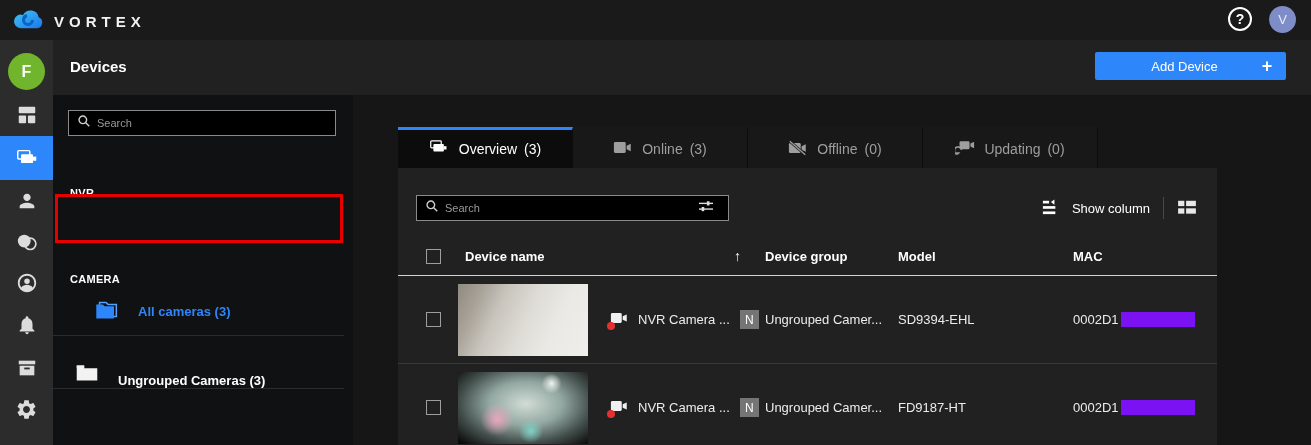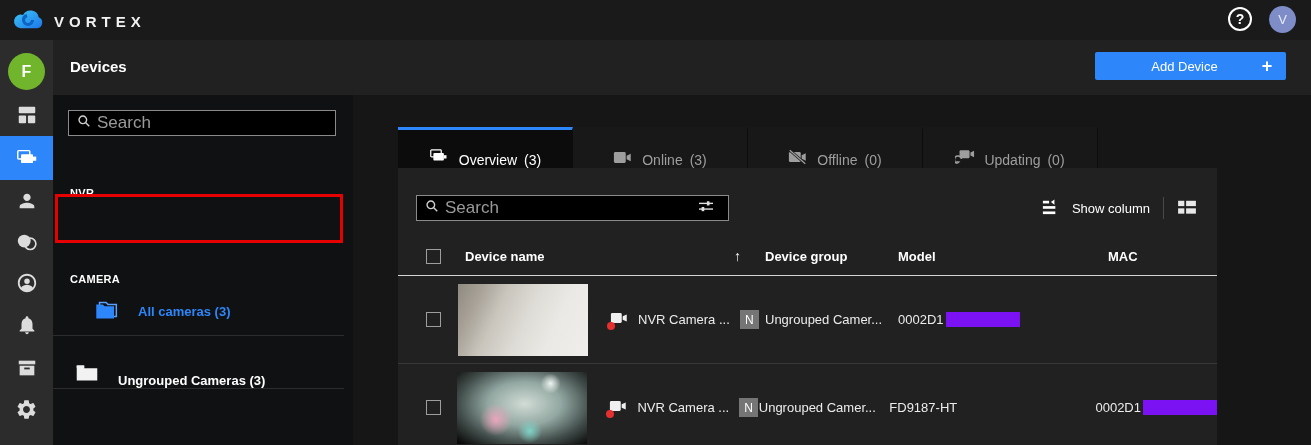--- a/index.html
+++ b/index.html
@@ -33,61 +33,61 @@
   #add-device { position:absolute; left:1042px; top:12px; width:191px; height:28px; background:#2e86fb;
                 border-radius:2px; display:flex; align-items:center; color:#fff; font-size:13px; }
   #add-device .lbl { flex:1; text-align:center; padding-left:26px; }
   #add-device .plus { width:38px; text-align:center; font-size:18px; font-weight:bold; }
 
   
   #left-panel { position:absolute; left:53px; top:95px; width:300px; height:350px; background:#101112; }
   .searchbox { display:flex; align-items:center; background:#000; border:1px solid #8a8a8a; height:26px; }
   .searchbox svg { margin:0 6px 0 8px; flex:none; }
   .searchbox input { flex:1; background:transparent; border:none; outline:none; color:#ddd;
-                     font-size:17px; font-family:"Liberation Sans",sans-serif; min-width:0; }
+                     font-size:11px; font-family:"Liberation Sans",sans-serif; min-width:0; }
   .searchbox input::placeholder { color:#9a9a9a; }
   #panel-search { position:absolute; left:15px; top:15px; width:268px; }
   .section-label { position:absolute; left:17px; color:#fff; font-size:11px; font-weight:bold;
                    letter-spacing:.3px; }
   #nvr-label { top:80px;margin-top:12px; }
   #camera-label { top:166px;margin-top:12px; }
   .panel-item { position:absolute; left:0; width:291px; height:47px; display:flex; align-items:center;
                 padding-left:20px; gap:17px; border-bottom:1px solid #2c2c2c; }
   .panel-item .pi-label { font-size:13px; font-weight:bold; color:#fff; }
   #item-nvr { top:100px; border-top:1px solid #2c2c2c; }
   #item-all-cams { top:193px; height:48px;padding-left:40px; }
   #item-all-cams .pi-label { color:#2e86fb; }
   #item-ungrouped { top:246px; height:48px;align-items:flex-end; }
   #red-annotation { position:absolute; left:2px; top:99px; width:288px; height:49px;
                     border:3px solid #e60000; pointer-events:none; z-index:6; }
 
   
   #main { position:absolute; left:353px; top:95px; width:958px; height:350px; background:#161616; }
   #tabbar { position:absolute; left:45px; top:32px; display:flex; height:41px; }
-  .tab { width:175px; display:flex; align-items:flex-end; justify-content:center; gap:9px;
+  .tab { width:175px; display:flex; align-items:center; justify-content:center; gap:9px;
          background:#181818; border-top:3px solid transparent; border-right:1px solid #0c0c0c;
          color:#9e9e9e; font-size:14px; }
   .tab.active { background:#0c0c0c; border-top:3px solid #2e86fb; color:#fff; }
   .tab .tcount { margin-left:-2px; }
 
   #content-panel { position:absolute; left:45px; top:73px; width:819px; height:277px;
                    background:#212121; overflow:hidden; }
   #main-search { position:absolute; left:18px; top:27px; width:313px; }
   #tune-icon { margin:0 8px 0 6px; }
   #column-tools { position:absolute; top:27px; right:20px; height:26px; display:flex;
                   align-items:center; gap:13px; color:#fff; font-size:13px; }
   #column-tools .vdiv { width:1px; height:22px; background:#4a4a4a; }
 
   
   .trow { position:absolute; left:0; width:819px; display:flex; align-items:center; }
   .cell-check { width:60px; padding-left:28px; }
   .checkbox { width:15px; height:15px; border:1.5px solid #9e9e9e; background:transparent; }
   .cell-name { width:307px; display:flex; align-items:center; }
   .cell-group { width:133px; }
-  .cell-model { width:210px; }
+  .cell-model { width:175px; }
   .cell-mac { flex:1; display:flex; align-items:center; }
   #table-header { top:69px; height:39px; border-bottom:1px solid #d4d4d4; color:#fff;
                   font-size:13px; font-weight:bold; }
   #table-header .cell-name { justify-content:space-between; padding-left:7px; padding-right:24px; }
   .data-row { height:88px; color:#ececec; font-size:13px; border-bottom:1px solid #383838; }
   #row-0 { top:108px; }
   #row-1 { top:196px; }
   .thumb { width:130px; height:72px; flex:none; }
   .thumb-outdoor { background:
       linear-gradient(115deg, #8f8a80 0%, #a8a298 16%, #c9c5bd 32%, #dedcd6 52%, #ebe9e5 72%, #efeeeb 100%); }
@@ -366,20 +366,21 @@
           <svg width="19" height="14" viewBox="0 0 21 15">
             <rect x="1" y="2" width="12" height="11" rx="1.5" fill="#f0f0f0"></rect>
             <path d="M14 5.5l4.5-2v8L14 9.5z" fill="#f0f0f0"></path>
           </svg>
           <span class="reddot"></span>
         </span>
         <span class="row-name">NVR Camera ...</span>
         <span class="n-badge">N</span>
       </div>
       <div class="cell-group">Ungrouped Camer...</div>
+      <div class="cell-model">SD9394-EHL</div>
       <div class="cell-mac">
         <span>0002D1</span>
         <span class="redaction"></span>
       </div>
     </div>
 
     <div class="trow data-row" id="row-1">
       <div class="cell-check">
         <div class="checkbox"></div>
       </div>

